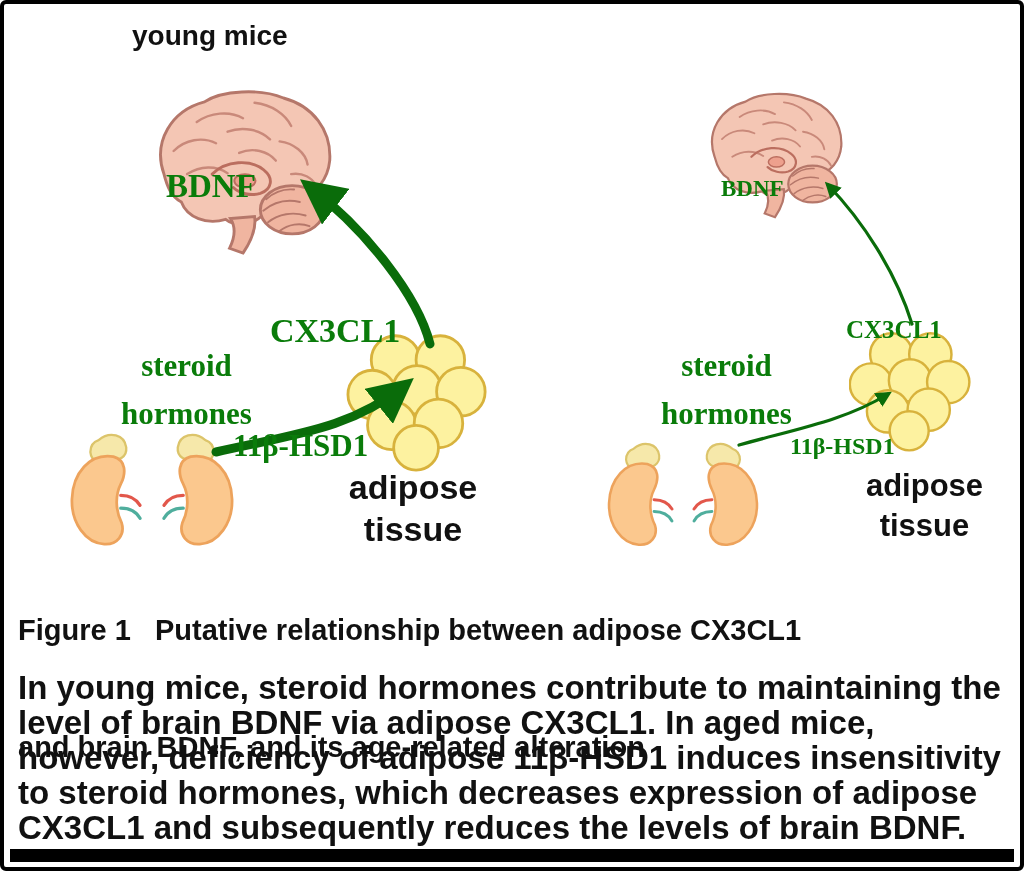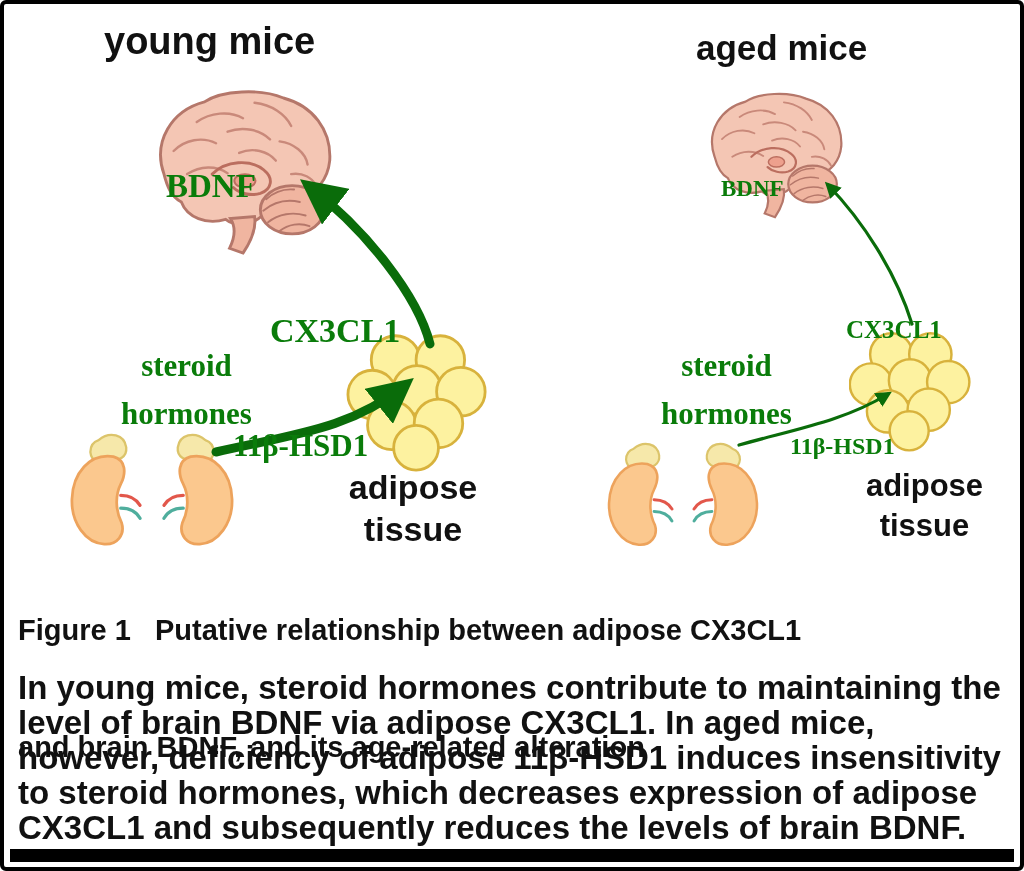--- a/index.html
+++ b/index.html
@@ -3,21 +3,21 @@
 <meta charset="utf-8">
 <style>
   * { margin:0; padding:0; box-sizing:border-box; }
   html,body { background:#ffffff; }
   .stage {
     position:relative; width:1024px; height:871px; background:#fff;
     border:4px solid #000; border-radius:6px; overflow:hidden;
     font-family:"Liberation Sans","DejaVu Sans",sans-serif;
   }
   .title { position:absolute; font-weight:bold; color:#111; z-index:5; }
-  .young-title { left:100px; top:16px; font-size:38px; }
+  .young-title { left:128px; top:16px; font-size:28px; }
   .aged-title  { left:692px; top:24px; font-size:35px; }
 
   .glabel { position:absolute; color:var(--label_green); font-weight:bold; z-index:5;font-family:Liberation Serif, serif; }
   .bdnf-young   { left:162px; top:164px; font-size:33px; }
   .bdnf-aged    { left:717px; top:172px; font-size:23px; }
   .cx3cl1-young { left:266px; top:308px; font-size:34px; }
   .cx3cl1-aged  { left:842px; top:312px; font-size:25px; }
   .steroid-young{ left:85px;  top:338px; width:195px; text-align:center; font-size:31px; line-height:48px; }
   .steroid-aged { left:625px; top:338px; width:195px; text-align:center; font-size:31px; line-height:48px; }
   .hsd1-young   { left:229px; top:424px; font-size:31px; }
@@ -60,21 +60,20 @@
   .arrow.thick { stroke-width:9; }
   .arrow.thin  { stroke-width:3.2; }
   .arrowhead { fill:var(--arrow_green); }
 </style>
 </head>
 <body>
 
 <div class="stage">
 
   <div class="title young-title">young mice</div>
-  <div class="title aged-title">aged mice</div>
 
   <svg class="illus brain-young" viewBox="0 0 220 190">
     <path class="brain-body" d="M28,92 C16,58 36,26 70,17 C88,5 128,3 152,13 C182,21 202,46 200,78 C198,98 186,112 168,117 C162,131 146,139 130,135 C120,145 102,147 92,139 C72,145 52,137 46,121 C35,115 31,104 28,92 Z"></path>
     <path class="brain-line" d="M62,38 C76,28 96,26 110,34 M122,18 C140,20 154,30 160,42 M38,68 C50,56 68,53 82,60 M94,48 C110,42 128,46 138,56 M148,58 C163,60 175,70 177,82 M52,92 C66,83 82,83 94,91 M106,70 C120,64 136,68 144,78 M160,92 C172,90 182,96 186,104"></path>
     <path class="brain-inner" d="M78,92 C92,78 118,76 132,88 C142,96 140,108 128,112 C118,115 106,112 100,106"></path>
     <ellipse class="brain-core" cx="112" cy="99" rx="11" ry="7"></ellipse>
     <ellipse class="brain-cb" cx="161" cy="129" rx="33" ry="25"></ellipse>
     <path class="brain-cbline" d="M134,118 C142,111 153,107 163,108 M131,130 C142,121 156,118 169,121 M136,142 C147,133 162,131 175,135 M148,151 C157,144 169,142 179,146"></path>
     <path class="brain-stem" d="M122,136 C124,148 118,162 110,174 L96,169 C102,157 102,146 97,138 Z"></path>
   </svg>

